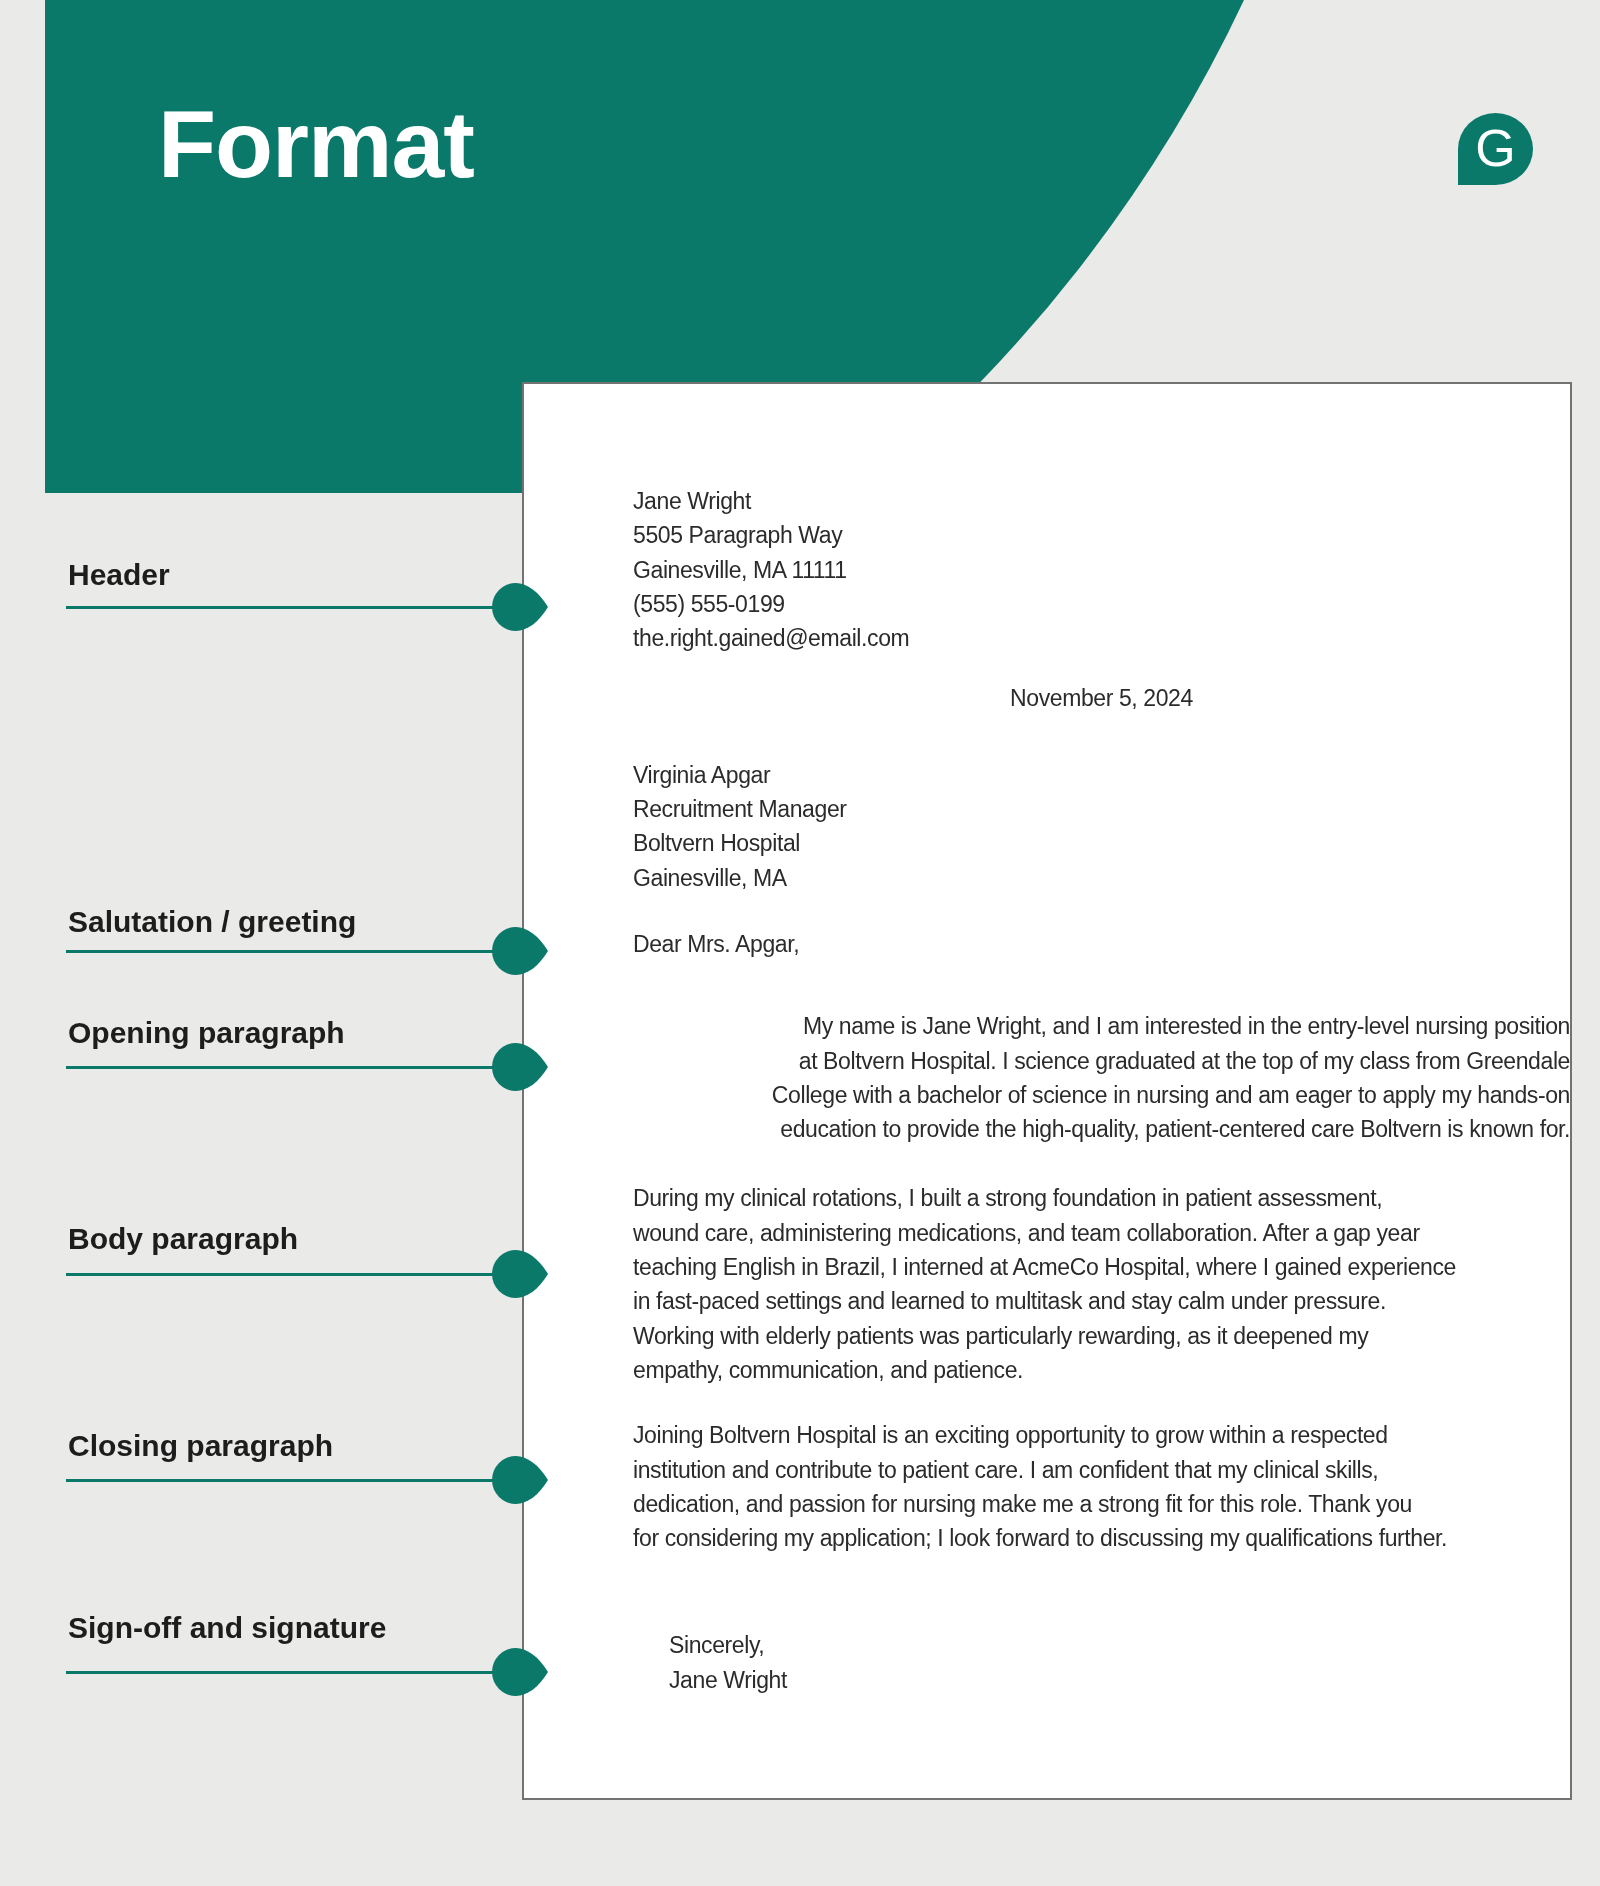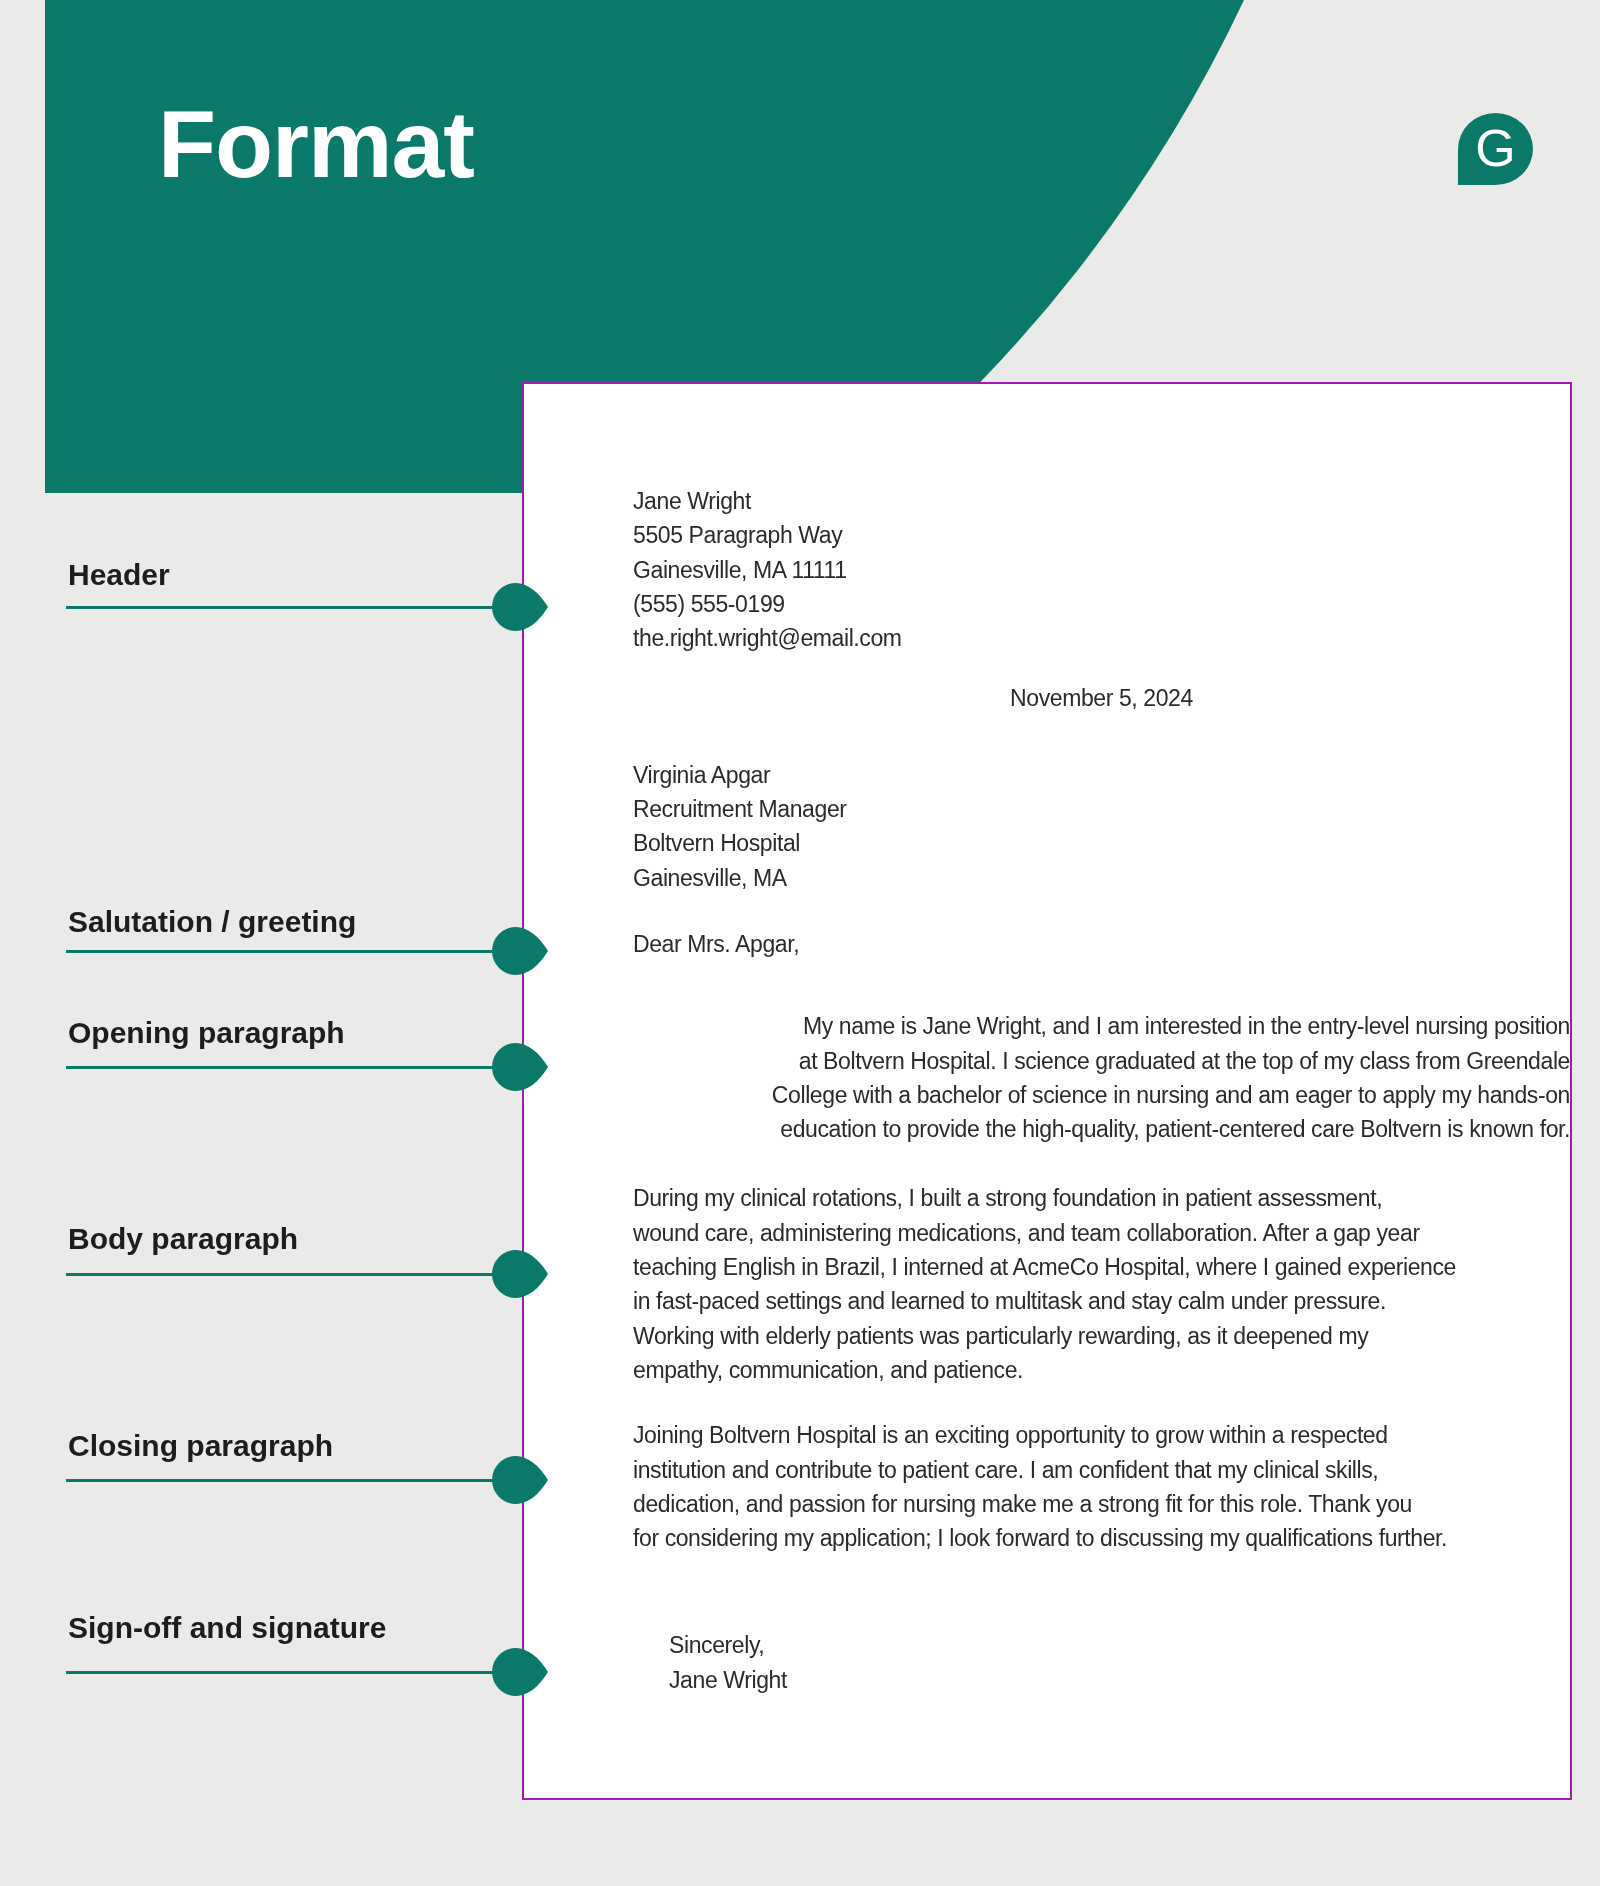--- a/index.html
+++ b/index.html
@@ -22,21 +22,21 @@
     background:#0a796a;border-radius:50% 50% 50% 0;
     display:flex;align-items:center;justify-content:center;
   }
   .logo span{
     color:#ffffff;font-size:52px;font-weight:400;line-height:1;
     transform:translateY(-1px);
   }
   
   .paper{
     position:absolute;left:522px;top:382px;width:1050px;height:1418px;z-index:3;
-    background:#ffffff;border:2px solid #a21caf;box-sizing:border-box;
+    background:#ffffff;border:2px solid #737373;box-sizing:border-box;
     padding:100px 0 0 109px;
   }
   .letter{
     color:#2b2b2b;font-size:23px;line-height:34.3px;letter-spacing:-0.4px;
     white-space:nowrap;
   }
   .letter .block div{white-space:nowrap;}
   
   .annotation-layer{position:absolute;left:0;top:0;width:1600px;height:1886px;z-index:4;pointer-events:none;}
   .ann-label{
@@ -64,21 +64,21 @@
   <span>G</span>
 </div>
 
 <div class="paper">
   <div class="letter">
       <div class="block" style="margin-top: 0px;">
         <div>Jane Wright</div>
         <div>5505 Paragraph Way</div>
         <div>Gainesville, MA 11111</div>
         <div>(555) 555-0199</div>
-        <div>the.right.wright@email.com</div>
+        <div>the.right.gained@email.com</div>
       </div>
       <div class="block" style="margin-top: 26px; text-align: center;">
         <div>November 5, 2024</div>
       </div>
       <div class="block" style="margin-top: 42px;">
         <div>Virginia Apgar</div>
         <div>Recruitment Manager</div>
         <div>Boltvern Hospital</div>
         <div>Gainesville, MA</div>
       </div>

